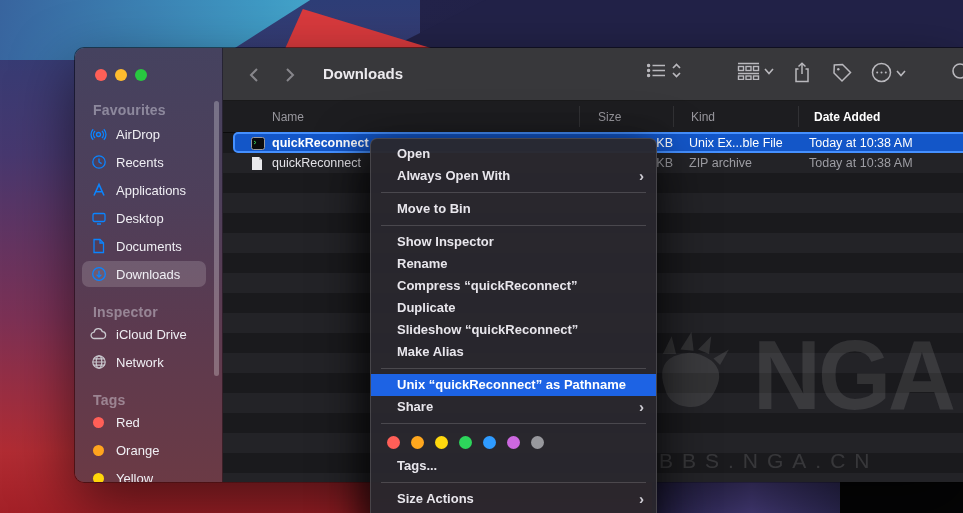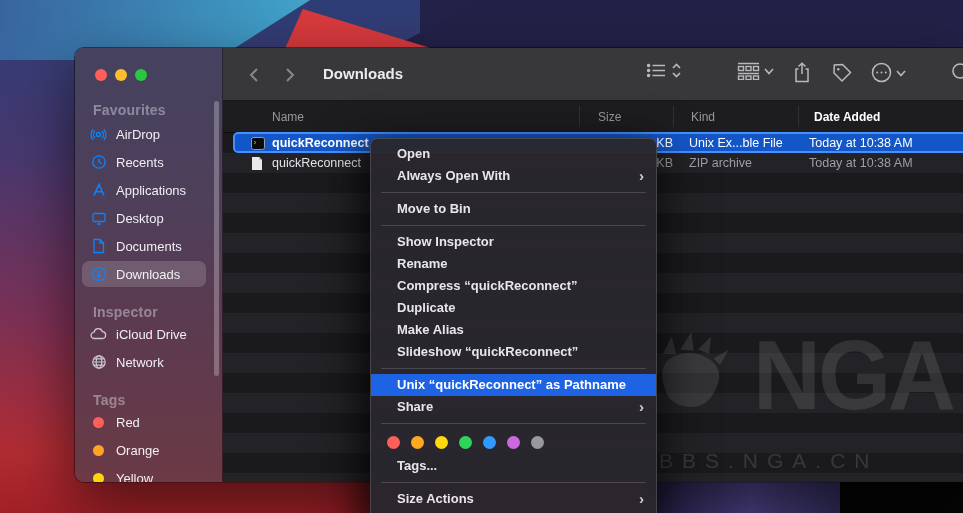--- a/index.html
+++ b/index.html
@@ -365,22 +365,22 @@
       <span>Always Open With</span>
       <span class="sub">›</span>
     </div>
     <div class="msep"></div>
     <div class="mi">Move to Bin</div>
     <div class="msep"></div>
     <div class="mi">Show Inspector</div>
     <div class="mi">Rename</div>
     <div class="mi">Compress “quickReconnect”</div>
     <div class="mi">Duplicate</div>
+    <div class="mi">Slideshow “quickReconnect”</div>
     <div class="mi">Make Alias</div>
-    <div class="mi">Slideshow “quickReconnect”</div>
     <div class="msep"></div>
     <div class="mi hl">Unix “quickReconnect” as Pathname</div>
     <div class="mi">
       <span>Share</span>
       <span class="sub">›</span>
     </div>
     <div class="msep"></div>
     <div class="mdots">
       <span style="background: rgb(255, 95, 88);"></span>
       <span style="background: rgb(255, 167, 30);"></span>

